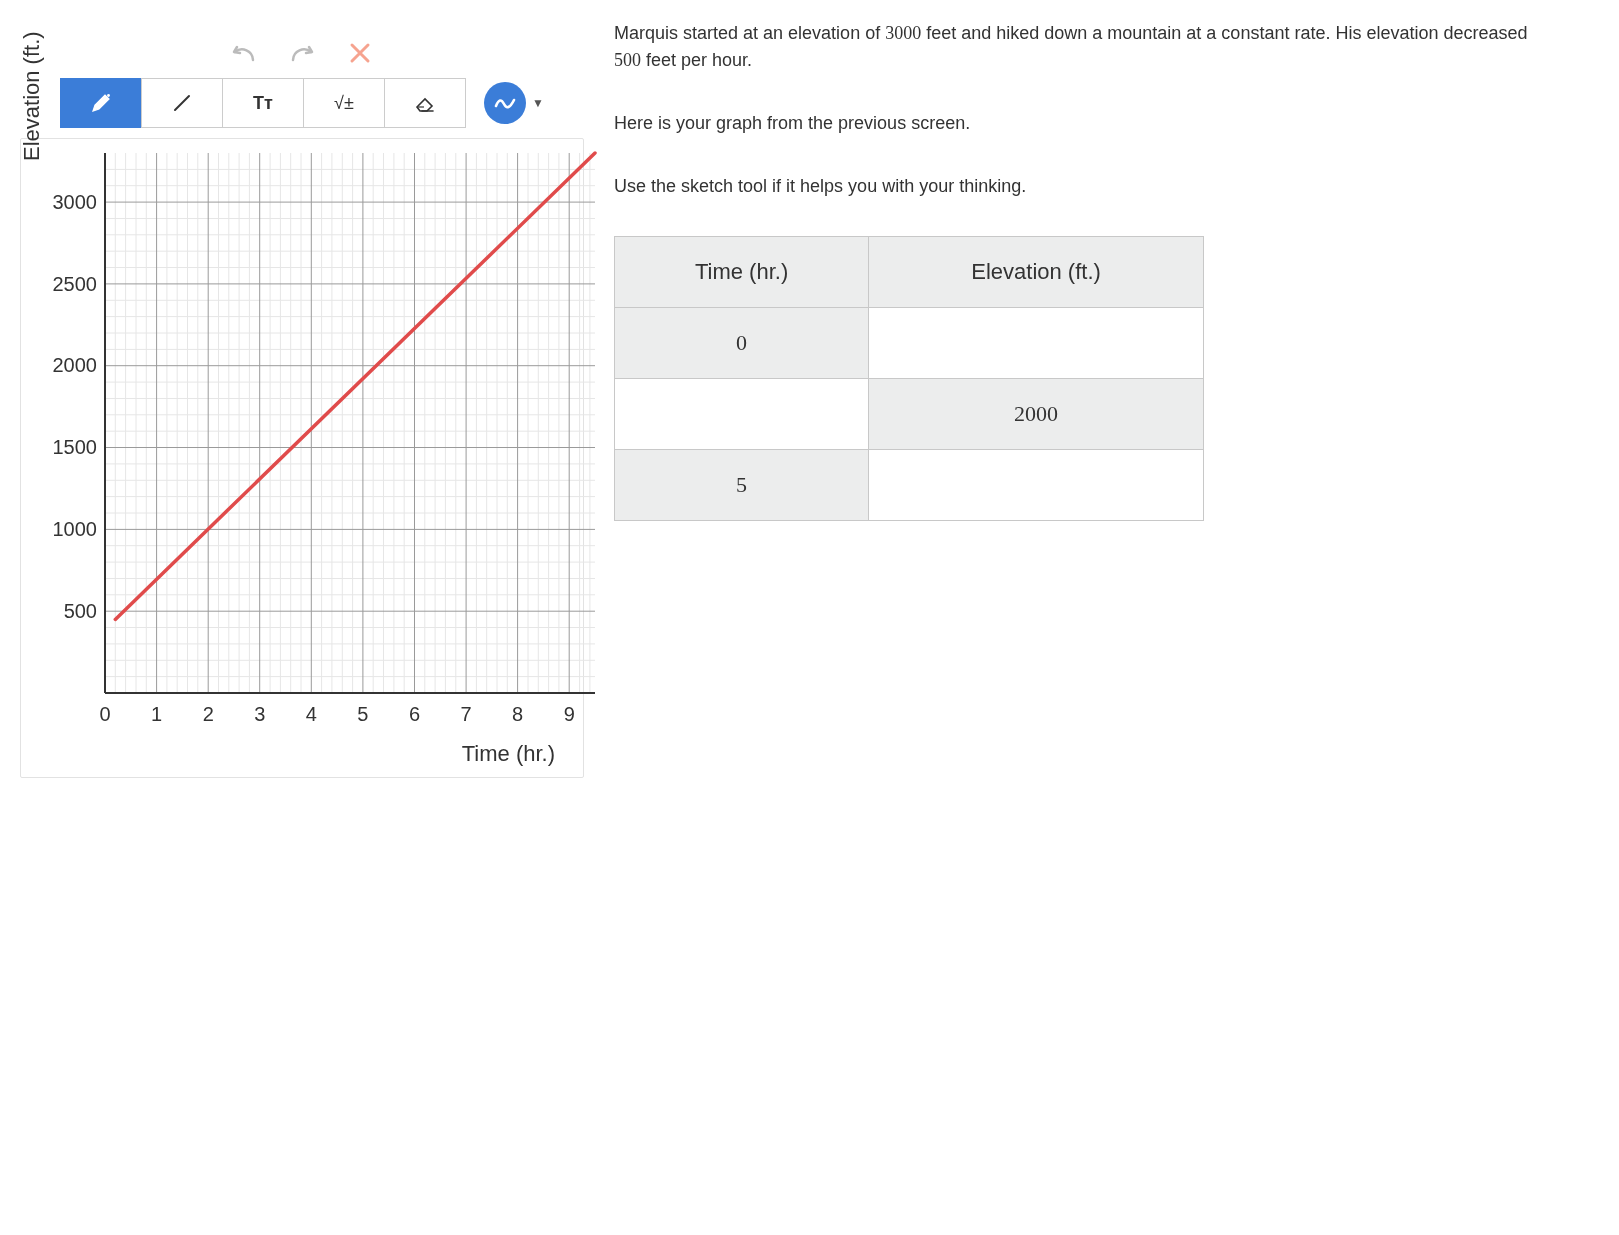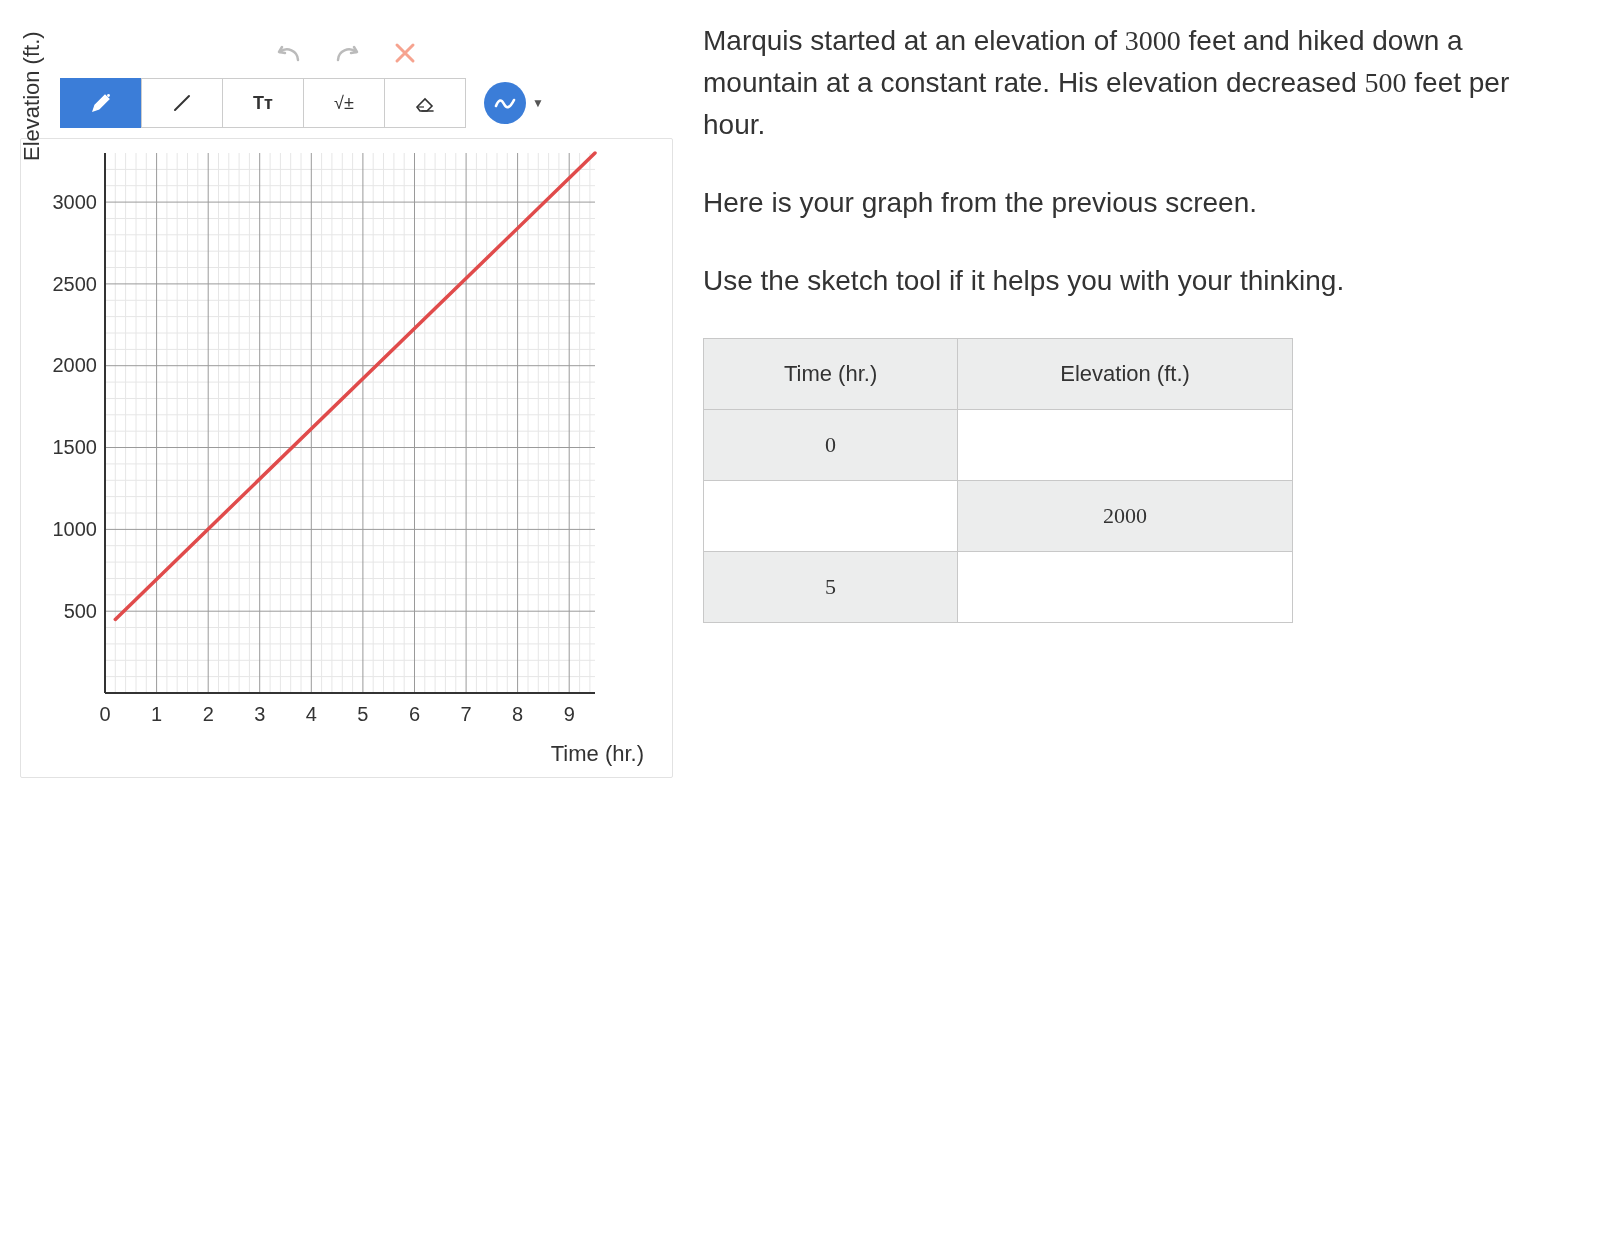--- a/index.html
+++ b/index.html
@@ -7,21 +7,21 @@
     margin: 0;
     padding: 20px;
     font-family: -apple-system, BlinkMacSystemFont, "Segoe UI", Helvetica, Arial, sans-serif;
     background: #fff;
     color: #333;
     width: 1619px;
     display: flex;
     gap: 30px;
   }
   .left-panel {
-    width: 653px;
+    width: 564px;
     flex-shrink: 0;
     text-align: right;
   }
   .right-panel {
     flex: 1;
     padding-right: 40px;
   }
   .top-controls {
     display: flex;
     justify-content: center;
@@ -99,21 +99,21 @@
   }
   .x-axis-label {
     position: absolute;
     bottom: 6px;
     right: 24px;
     font-size: 22px;
     color: #333;
   }
   .tick { font-size: 20px; fill: #333; font-family: inherit; }
   .prose p {
-    font-size: 28px;
+    font-size: 18px;
     line-height: 1.5;
     color: #333;
     margin: 0 0 36px 0;
   }
   .mathnum { font-family: Georgia, "Times New Roman", serif; }
   .data-table {
     border-collapse: collapse;
     width: 100%;
     max-width: 590px;
     margin-top: 4px;

